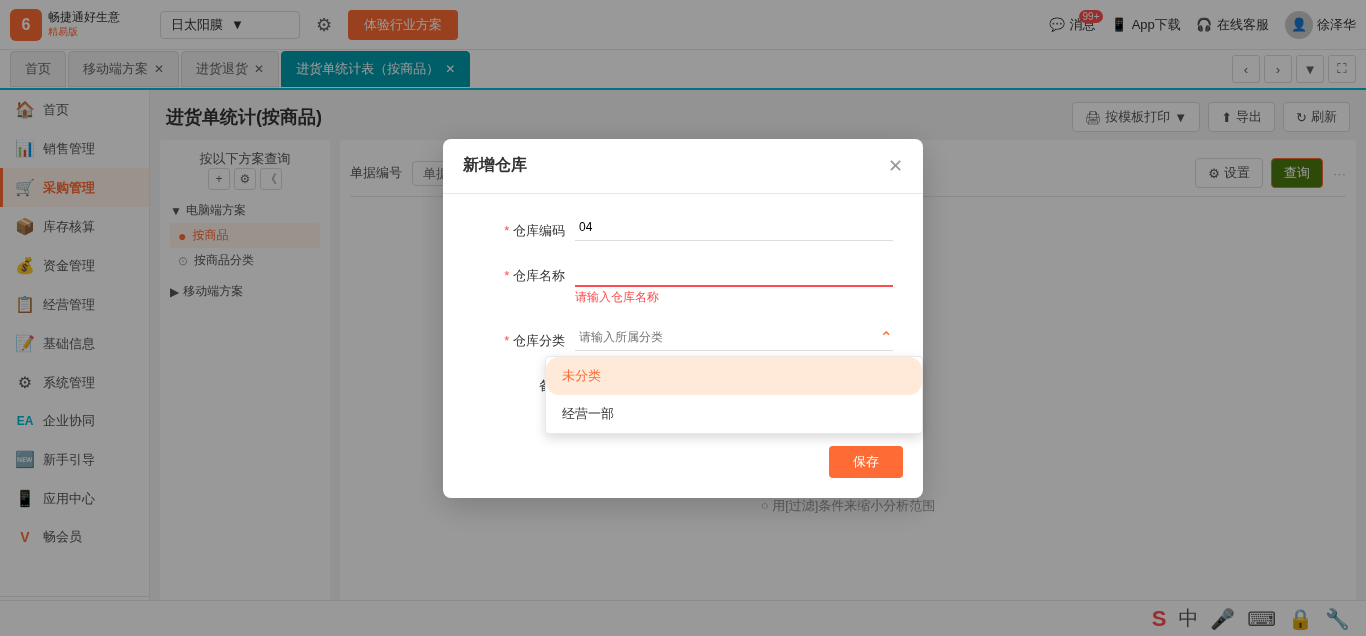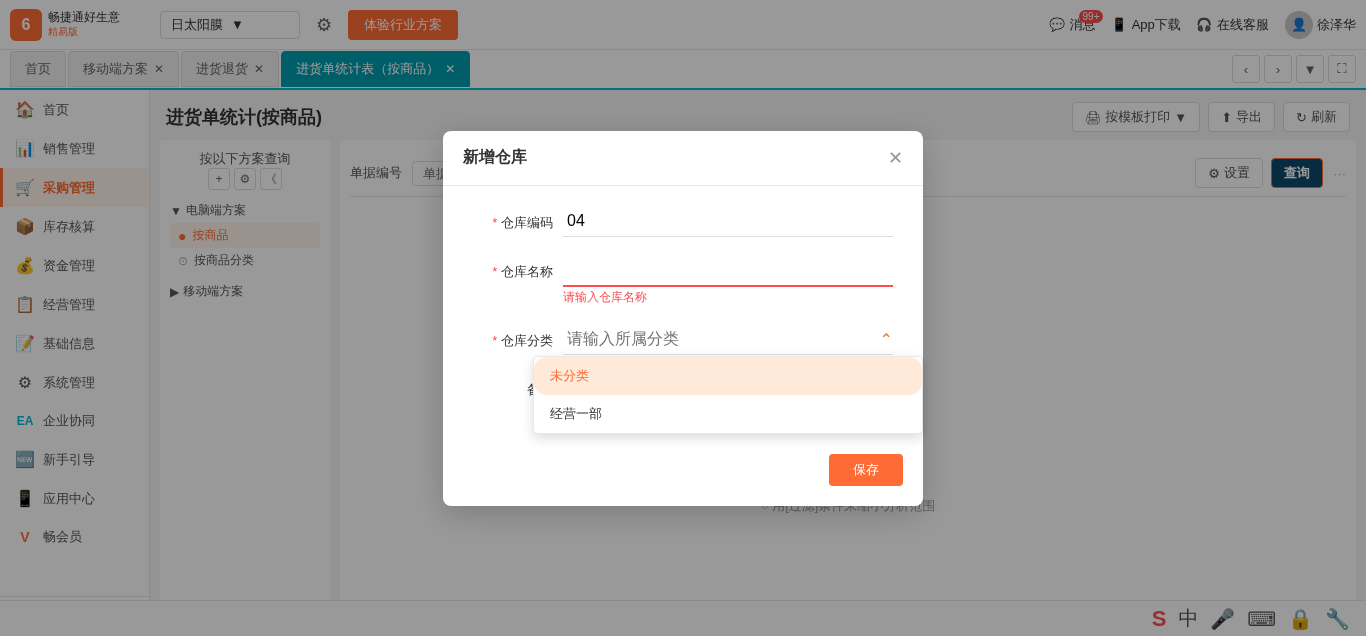--- a/index.html
+++ b/index.html
@@ -155,21 +155,21 @@
       background: #f5f5f5;
     }
     .page-title { font-size: 18px; font-weight: bold; color: #333; }
     .page-actions { display: flex; gap: 8px; align-items: center; }
     .action-btn {
       display: flex; align-items: center; gap: 4px;
       padding: 5px 12px; border: 1px solid #ddd;
       background: #fff; border-radius: 4px; cursor: pointer;
       font-size: 13px; color: #555;
     }
-    .action-btn.orange { background: #0c4a6e; color: white; border-color: #ff6b35; font-weight: bold; }
+    .action-btn.orange { background: #4d7c0f; color: white; border-color: #ff6b35; font-weight: normal; }
 
     
     .overlay {
       position: fixed; top: 0; left: 0; right: 0; bottom: 0;
       background: rgba(0,0,0,0.4);
       z-index: 100;
       display: flex; align-items: center; justify-content: center;
     }
     .dialog {
       background: #fff;
@@ -184,34 +184,35 @@
       border-bottom: 1px solid #e8e8e8;
       display: flex; align-items: center; justify-content: space-between;
       font-size: 16px; font-weight: bold; color: #333;
     }
     .dialog-close {
       cursor: pointer; color: #999; font-size: 18px;
       border: none; background: none;
     }
     .dialog-body {
       padding: 20px 30px;
+      margin-left: 12px;
     }
     .form-row {
       display: flex; align-items: flex-start;
       margin-bottom: 18px; gap: 10px;
     }
     .form-label {
       width: 80px; text-align: right;
       padding-top: 8px; font-size: 13px; color: #333; flex-shrink: 0;
     }
     .required { color: #ff4d4f; }
     .form-input {
       flex: 1;
       border: none; border-bottom: 1px solid #ddd;
-      padding: 6px 4px; font-size: 16px; outline: none;
+      padding: 6px 4px; font-size: 12px; outline: none;
       background: transparent;
     }
     .form-input.error { border-bottom-color: #ff4d4f; }
     .error-text { color: #ff4d4f; font-size: 12px; margin-top: 2px; }
     .form-input-group { display: flex; flex-direction: column; flex: 1; }
 
     .dropdown-wrapper {
       position: relative; flex: 1;
     }
     .dropdown-arrow {

